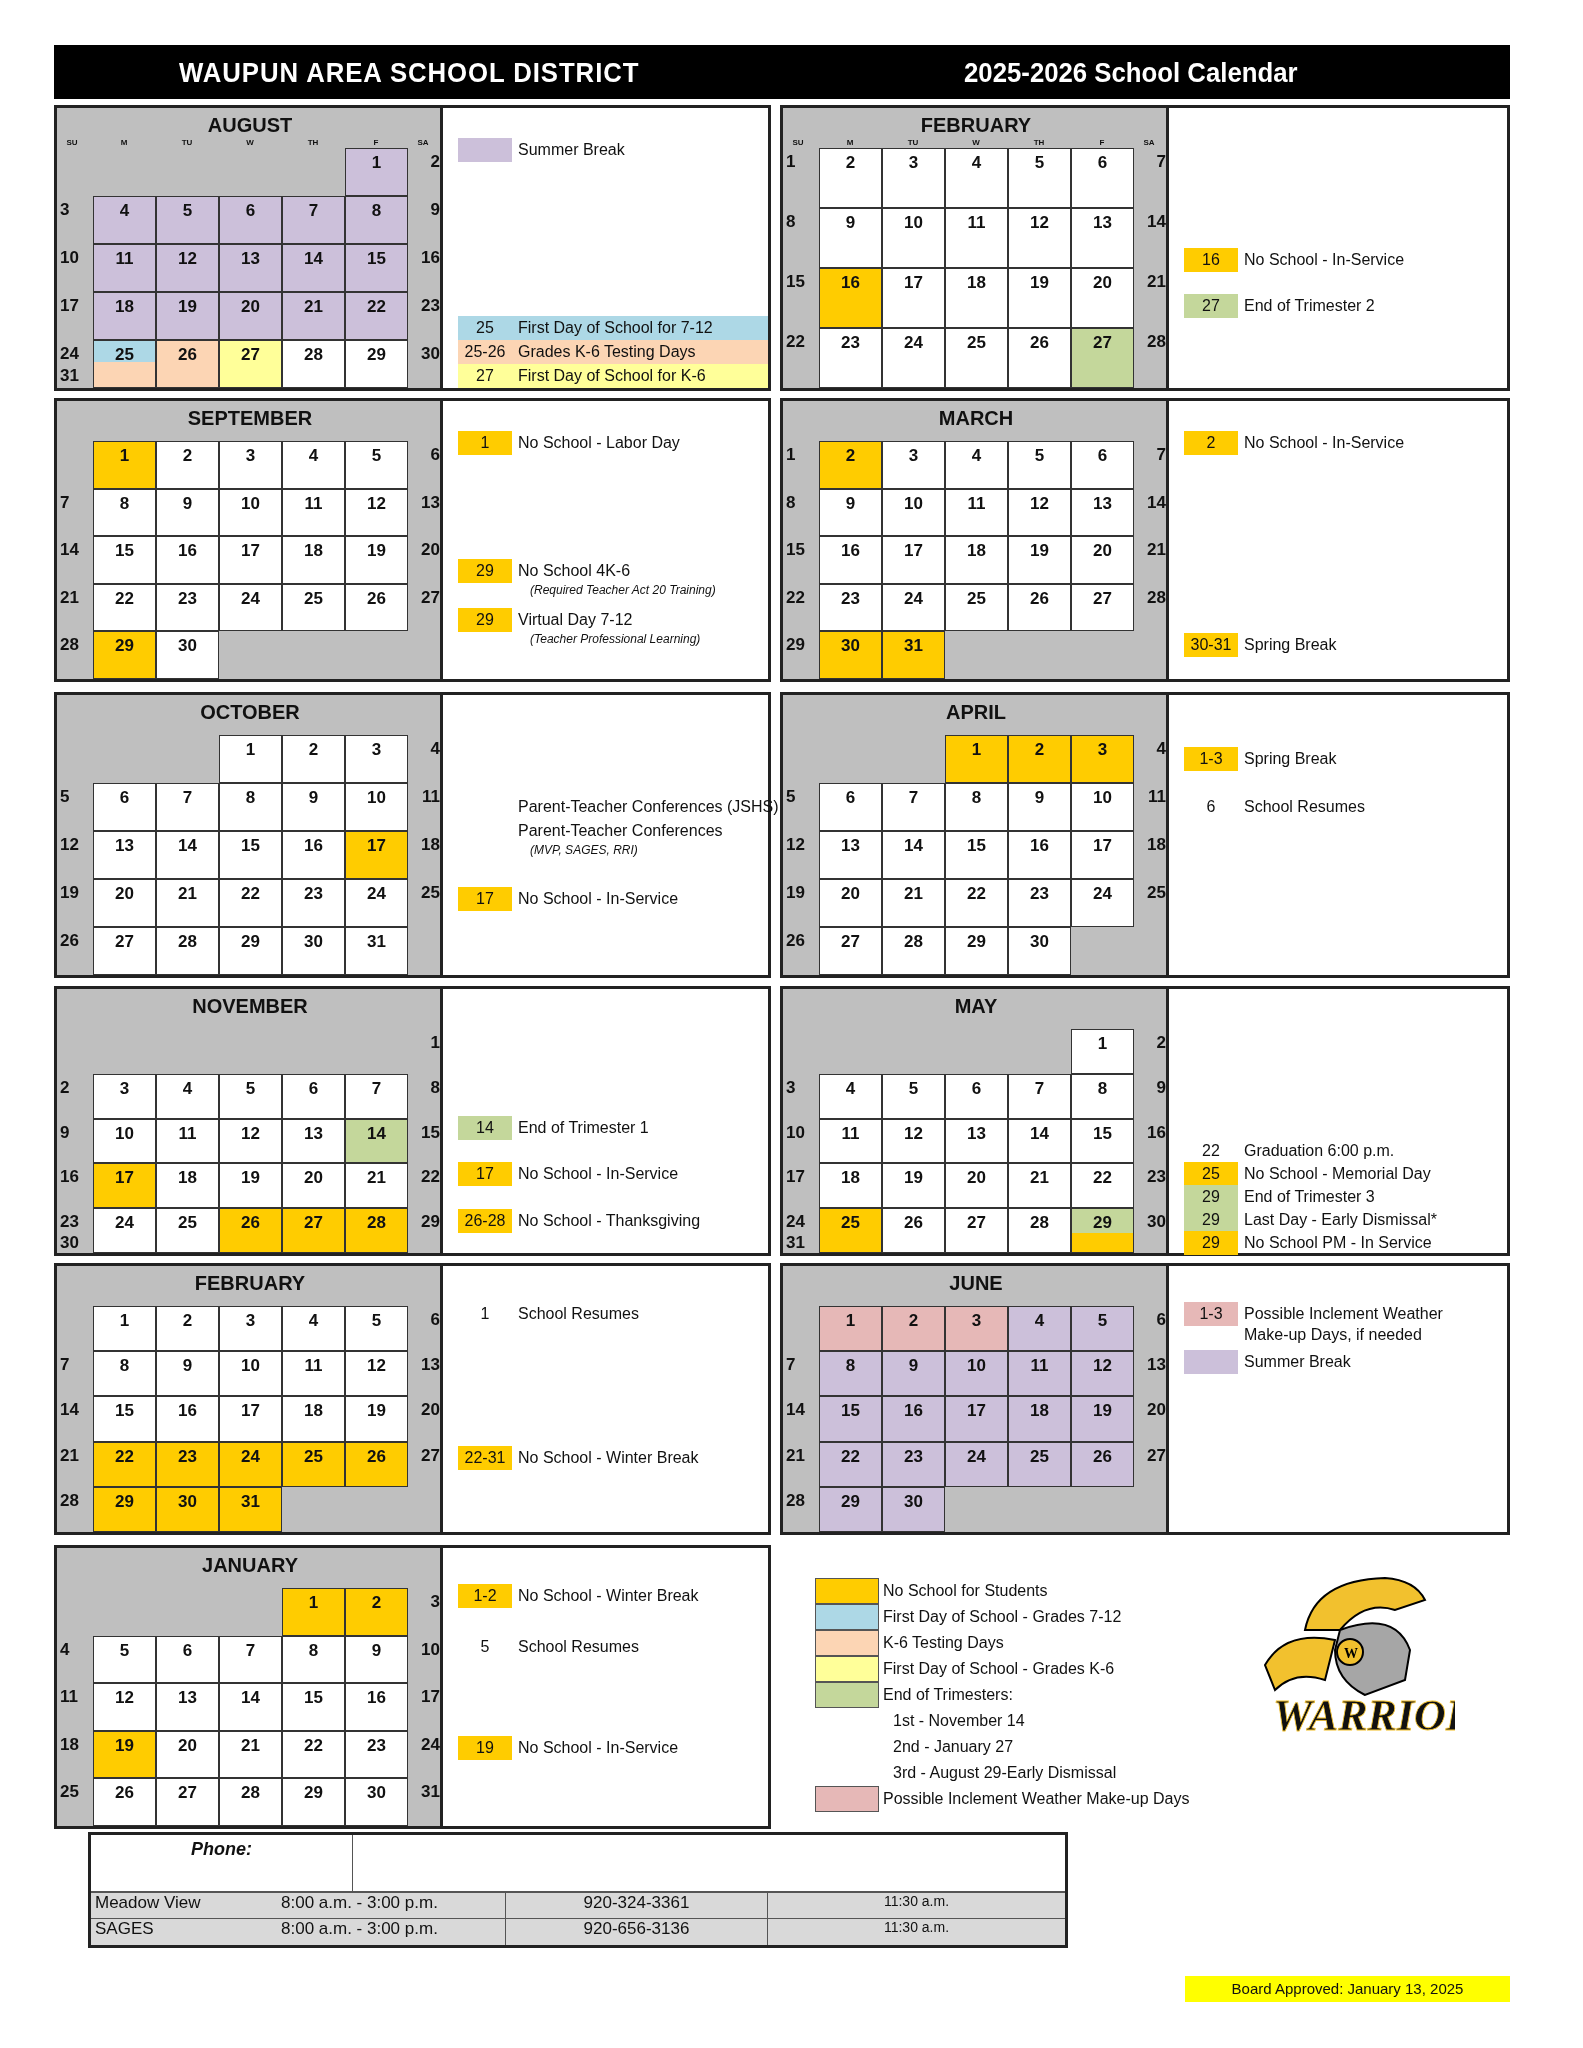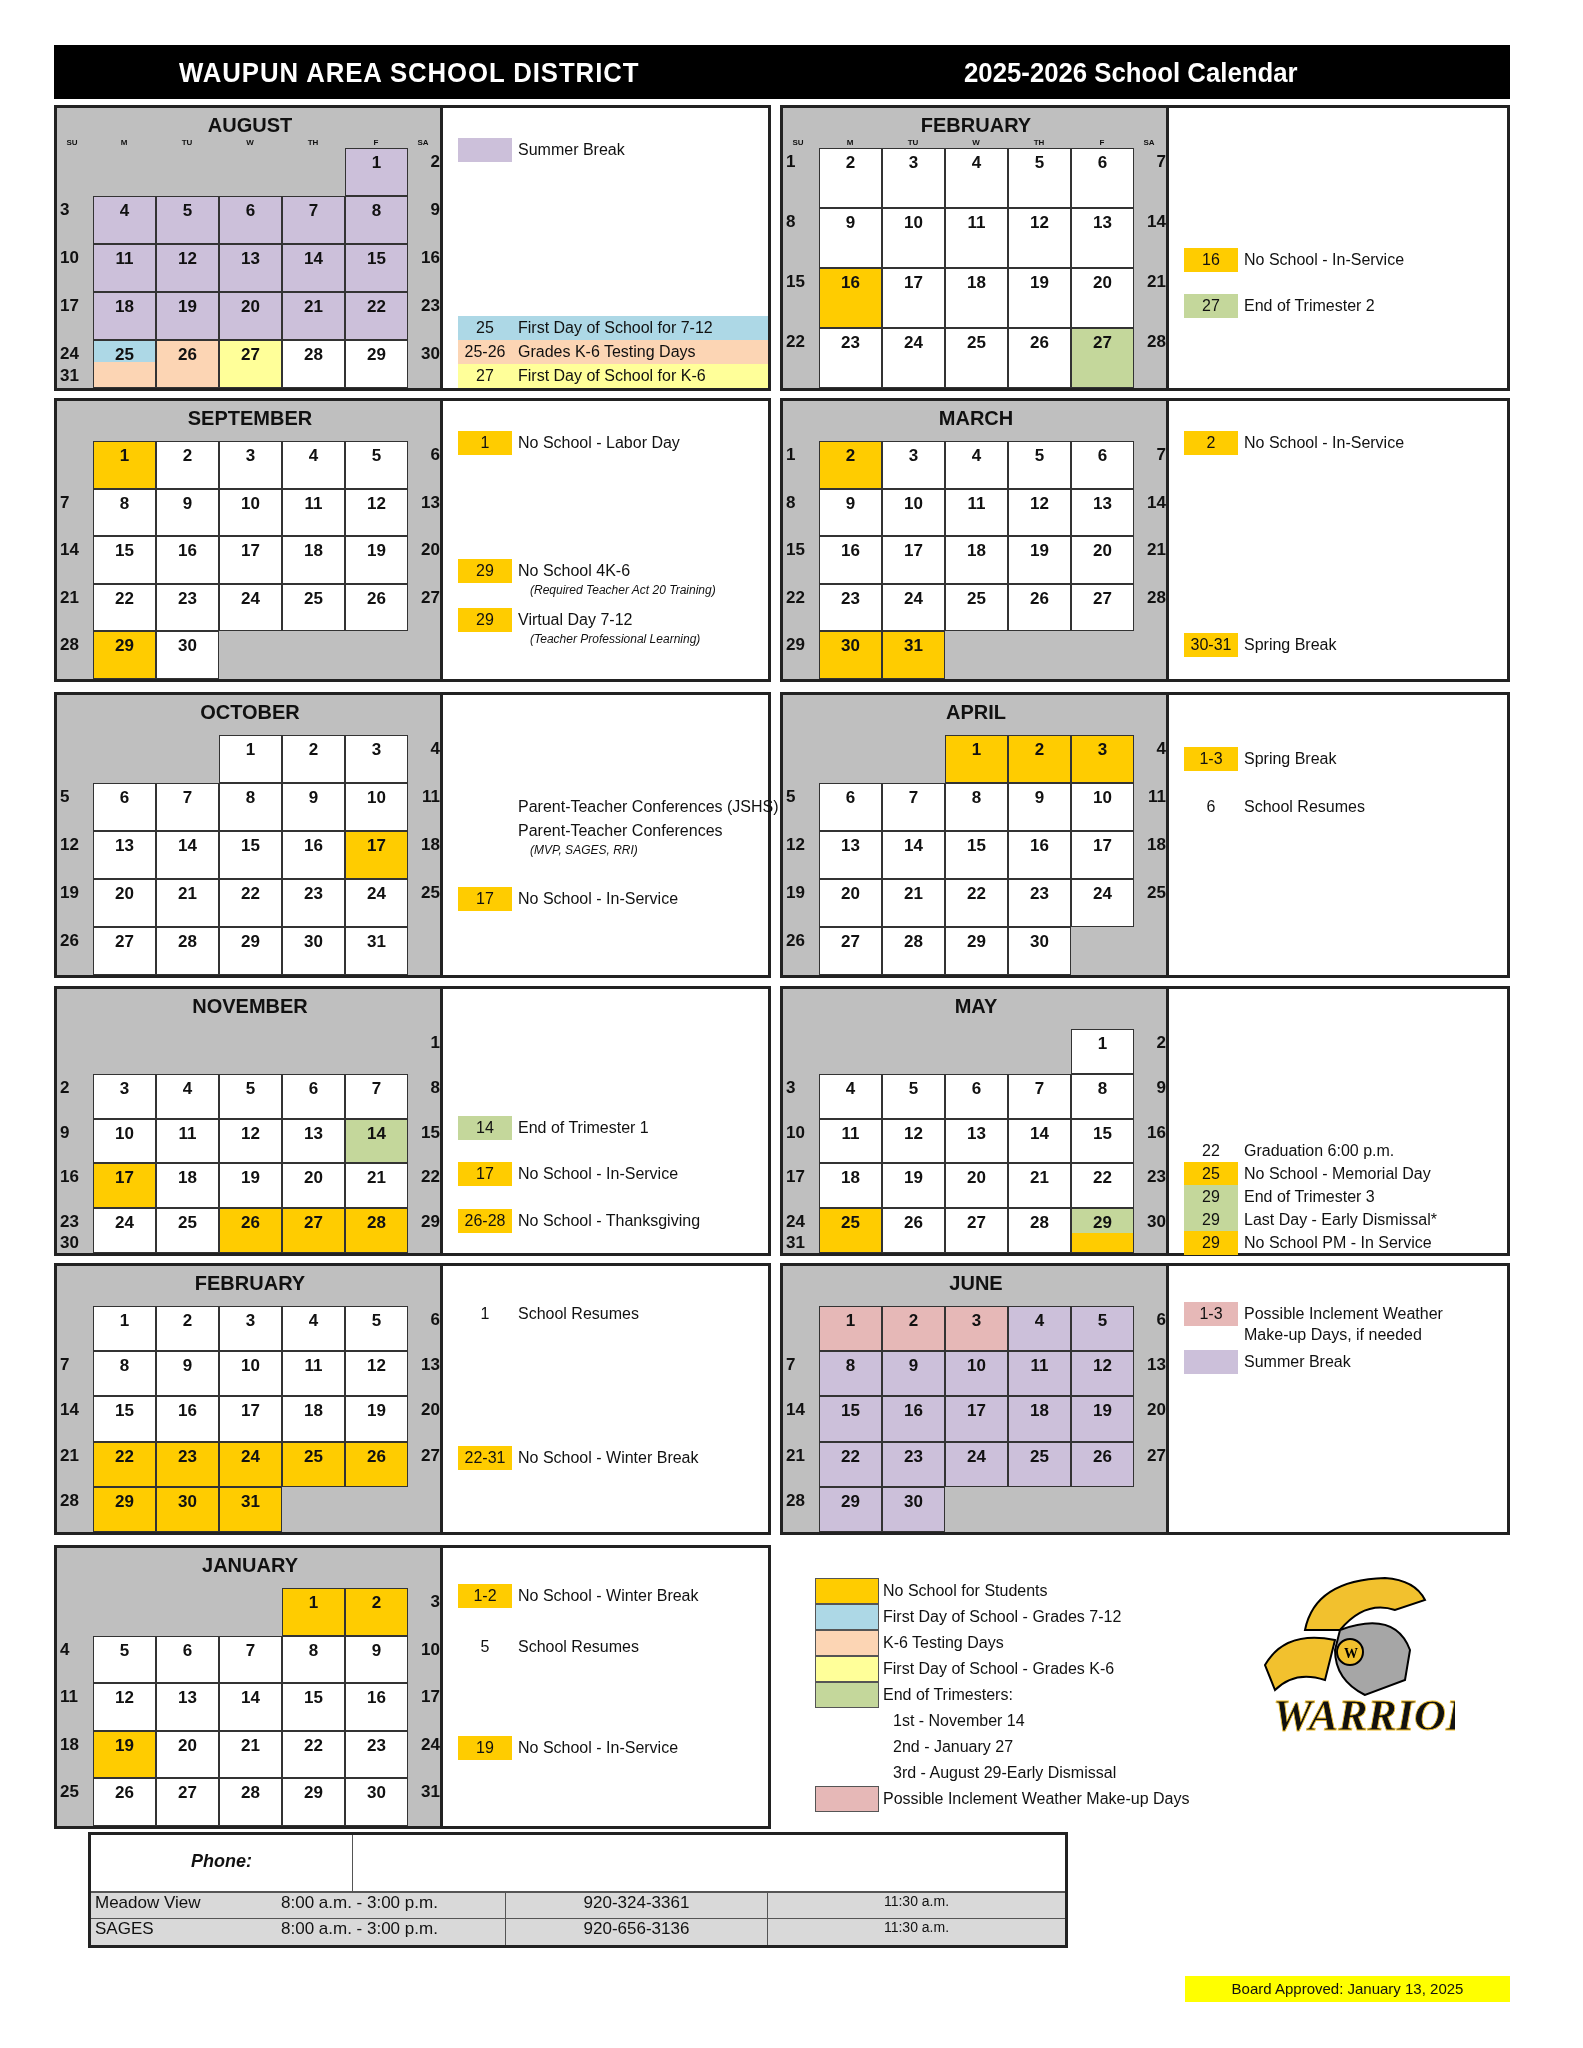--- a/index.html
+++ b/index.html
@@ -1316,21 +1316,21 @@
     <path d="M20 95 Q40 60 90 70 L80 110 Q50 100 30 120 Z" fill="#f2c12e" stroke="#000" stroke-width="2"></path>
     <path d="M95 60 Q150 40 165 80 L160 110 L120 125 Q90 110 90 80 Z" fill="#a6a6a6" stroke="#000" stroke-width="2"></path>
     <circle cx="105" cy="82" r="13" fill="#f2c12e" stroke="#000" stroke-width="2"></circle>
     <text x="99" y="88" font-size="14" font-weight="bold" font-family="Liberation Serif, serif">W</text>
     <text x="28" y="160" font-size="44" font-weight="bold" font-style="italic" font-family="Liberation Serif, serif" fill="#111" stroke="#f2c12e" stroke-width="0.8">WARRIORS</text>
   </svg>
 </div>
 
 <div class="sched">
   <div class="hrow">
-    <div class="c2 hb" style="padding-top:16px">Phone:</div>
+    <div class="c2 hb" style="padding-top:4px">Phone:</div>
   </div>
   <div id="schedRows">
       <div class="row shade">
         <div class="c1"><span>Meadow View</span><span class="t">8:00 a.m. - 3:00 p.m.</span></div>
   <div class="c2">920-324-3361</div>
   <div class="c3" style="font-size:14px">11:30 a.m.</div>
       </div>
       <div class="row shade">
         <div class="c1"><span>SAGES</span><span class="t">8:00 a.m. - 3:00 p.m.</span></div>
   <div class="c2">920-656-3136</div>

